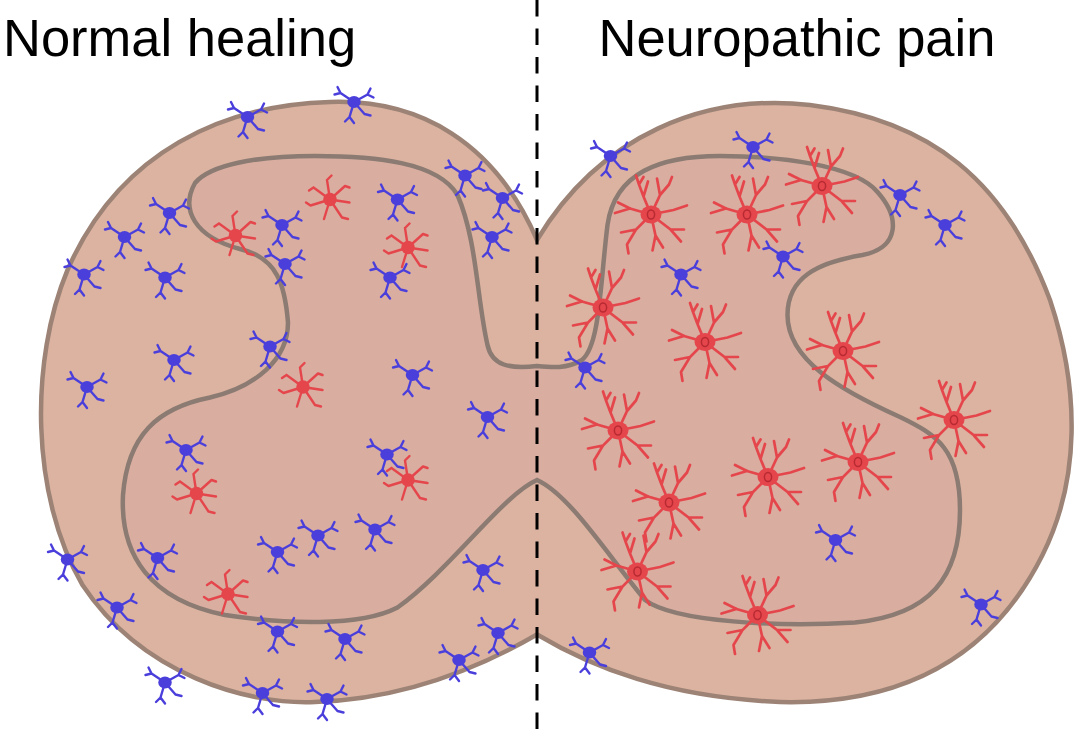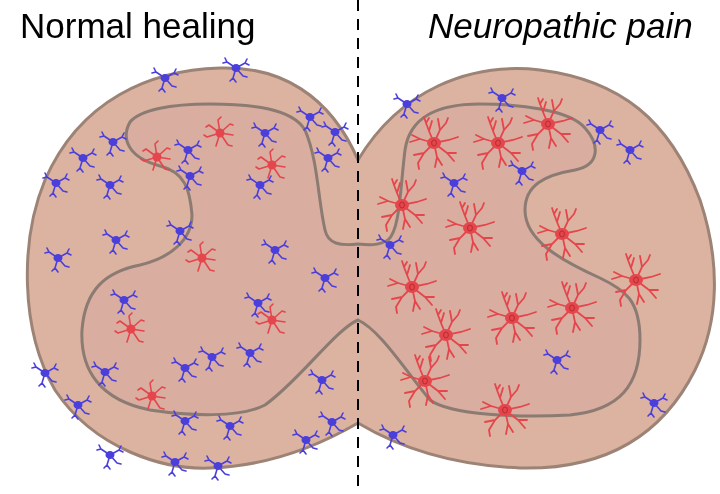--- a/index.html
+++ b/index.html
@@ -1,19 +1,19 @@
 <!DOCTYPE html>
 <html><head>
 <meta charset="utf-8">
 <style>
   html, body { margin: 0; padding: 0; background: #ffffff; }
   body { width: 720px; height: 494px; position: relative; overflow: hidden; font-family: "Liberation Sans", sans-serif; }
   .title { position: absolute; top: 2px; font-size: 35px; color: #000; line-height: 48px; white-space: nowrap; }
-  #t-left { left: 20px; }
-  #t-right { left: 428px; font-style: italic; }
+  #t-left { left: 2px; }
+  #t-right { left: 399px; }
   svg.diagram { position: absolute; left: 0; top: 0; }
 </style>
 </head>
 <body>
 
 <div class="title" id="t-left">Normal healing</div>
 <div class="title" id="t-right">Neuropathic pain</div>
 
 <svg class="diagram" width="720" height="494" viewBox="0 0 720 494" xmlns="http://www.w3.org/2000/svg">
   <defs>

